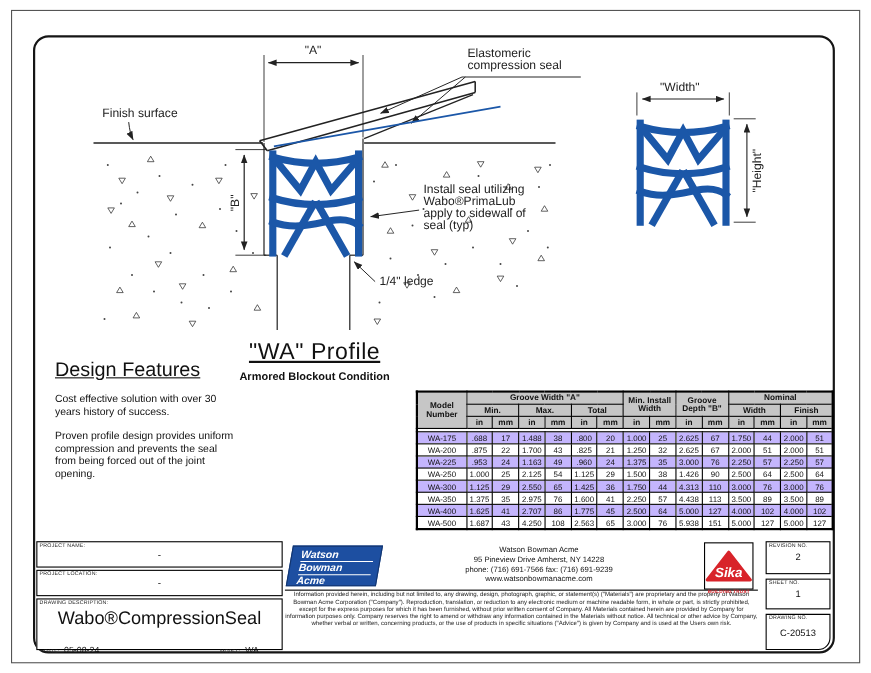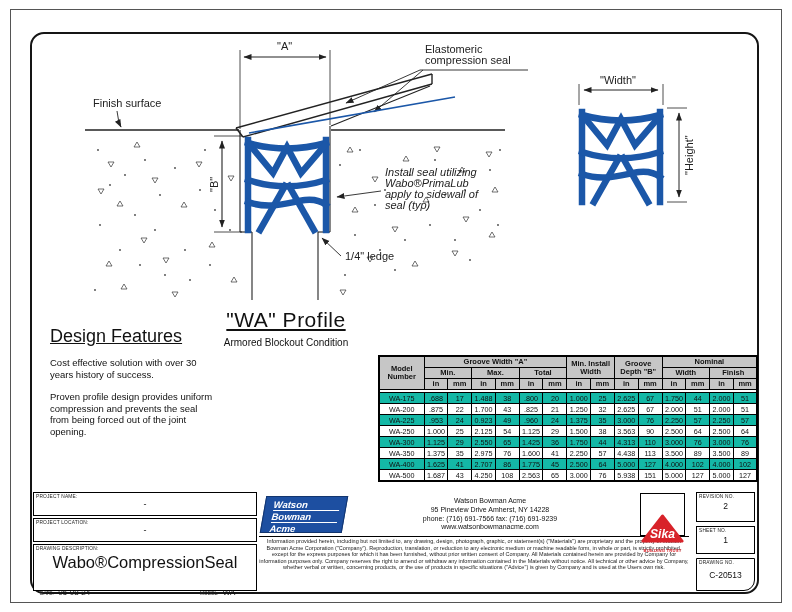--- a/index.html
+++ b/index.html
@@ -9,52 +9,52 @@
   #outer-frame { left:10px; top:9px; width:772px; height:594px; border:1px solid #555; }
   #inner-frame { left:30px; top:32px; width:729px; height:562px; border:2px solid #151515; border-radius:14px; }
   #linework { left:0; top:0; width:792px; height:612px; pointer-events:none; }
 
   .dimlabel { font-size:11px; color:#222; }
   .anno { font-size:11px; line-height:11px; white-space:pre-line; color:#222; }
   .vert { transform:rotate(-90deg); transform-origin:left top; }
 
   #doc-title-wrap { left:196px; top:308px; width:180px; text-align:center; }
   #doc-title { font-size:21px; text-decoration:underline; letter-spacing:0.5px; }
-  #doc-subtitle { font-size:10px; margin-top:5px; }
+  #doc-subtitle { font-size:10px; margin-top:5px;font-weight:bold; }
 
   #design-features { left:50px; top:326px; width:168px; }
   #df-heading { font-size:18px; text-decoration:underline; margin-bottom:10px; }
   .df-item { font-size:9.5px; line-height:11.5px; margin-bottom:11px; }
 
   
   #spec-table-wrap { left:378px; top:355px; width:379px; }
   table { border-collapse:collapse; table-layout:fixed; width:379px; border:2px solid #000; }
   th, td { border:1px solid #000; text-align:center; vertical-align:middle; overflow:hidden; }
   th { background:#c6c6c6; font-size:7.5px; line-height:8px; font-weight:bold; white-space:pre-line; padding:1px 0; }
   td { font-size:7.2px; padding:0.5px 0; background:#fff; }
-  tr.shade td { background:#14b8a6; }
+  tr.shade td { background:#c4b5fd; }
   tr.spacer td { height:3px; background:#fff; border-left:none; border-right:none; }
   td.model { font-size:7.2px; }
 
   
   .tb-box { border:1px solid #000; background:#fff; }
   .tb-label { font-size:4.8px; letter-spacing:0.2px; color:#222; padding:1px 0 0 2px; }
   .tb-value { text-align:center; font-size:9px; }
   #drawing-description-value { font-size:16.5px; text-align:center; margin-top:2px; }
   .dm-label { font-size:4.8px; color:#222; }
   .dm-value { font-size:8px; }
 
   #wba-logo { left:263px; top:496px; width:82px; height:37px; background:#1d4fa1; transform:skewX(-10deg); border:1px solid #13356e; padding:2px 6px 0 8px; }
   .wba-line { color:#fff; font-style:italic; font-weight:bold; font-size:9.5px; line-height:11px; border-bottom:1px solid #fff; transform:skewX(4deg); }
   .wba-line:last-child { border-bottom:none; }
 
   #address-block { left:350px; top:497px; width:280px; text-align:center; font-size:7px; line-height:8.8px; }
   #legal-block { left:259px; top:538px; width:430px; font-size:5.5px; line-height:6.6px; text-align:center; color:#222; }
 
-  #sika-box { left:640px; top:493px; width:45px; height:43px; border:1px solid #000; text-align:center; padding-top:20px; }
+  #sika-box { left:640px; top:493px; width:45px; height:43px; border:1px solid #000; text-align:center; padding-top:6px; }
   #sika-tagline { font-size:4.2px; font-weight:bold; color:#d8232a; letter-spacing:0.2px; }
 
   .rev-box { left:696px; width:59px; border:1px solid #000; }
   .rev-value { text-align:center; font-size:8.5px; margin-top:2px; }
 </style>
 </head>
 <body>
 
 <div id="page">
   <div class="abs" id="outer-frame"></div>
@@ -207,21 +207,21 @@
         <circle cx="375" cy="205" r="0.9" fill="#444" stroke="none"></circle>
         <circle cx="445" cy="195" r="0.9" fill="#444" stroke="none"></circle>
       </g>
   </svg>
 
   <div class="abs dimlabel" style="left:277px; top:40px;">"A"</div>
   <div class="abs anno" style="left:425px; top:44px;">Elastomeric
 compression seal</div>
   <div class="abs anno" style="left:93px; top:98px;">Finish surface</div>
   <div class="abs dimlabel vert" style="left:208px; top:192px;">"B"</div>
-  <div class="abs anno" style="left:385px; top:167px; width:95px;font-style:italic;">Install seal utilizing
+  <div class="abs anno" style="left:385px; top:167px; width:95px;">Install seal utilizing
 Wabo®PrimaLub
 apply to sidewall of
 seal (typ)</div>
   <div class="abs anno" style="left:345px; top:251px;">1/4" ledge</div>
   <div class="abs dimlabel" style="left:600px; top:74px;">"Width"</div>
   <div class="abs dimlabel vert" style="left:683px; top:175px;">"Height"</div>
 
   <div class="abs" id="doc-title-wrap">
     <div id="doc-title">"WA" Profile</div>
     <div id="doc-subtitle">Armored Blockout Condition</div>
@@ -309,21 +309,21 @@
             <td>67</td>
             <td>2.000</td>
             <td>51</td>
             <td>2.000</td>
             <td>51</td>
           </tr>
           <tr class="shade">
             <td class="model">WA-225</td>
             <td>.953</td>
             <td>24</td>
-            <td>0.923</td>
+            <td>1.163</td>
             <td>49</td>
             <td>.960</td>
             <td>24</td>
             <td>1.375</td>
             <td>35</td>
             <td>3.000</td>
             <td>76</td>
             <td>2.250</td>
             <td>57</td>
             <td>2.250</td>
@@ -332,21 +332,21 @@
           <tr>
             <td class="model">WA-250</td>
             <td>1.000</td>
             <td>25</td>
             <td>2.125</td>
             <td>54</td>
             <td>1.125</td>
             <td>29</td>
             <td>1.500</td>
             <td>38</td>
-            <td>3.563</td>
+            <td>1.426</td>
             <td>90</td>
             <td>2.500</td>
             <td>64</td>
             <td>2.500</td>
             <td>64</td>
           </tr>
           <tr class="shade">
             <td class="model">WA-300</td>
             <td>1.125</td>
             <td>29</td>

